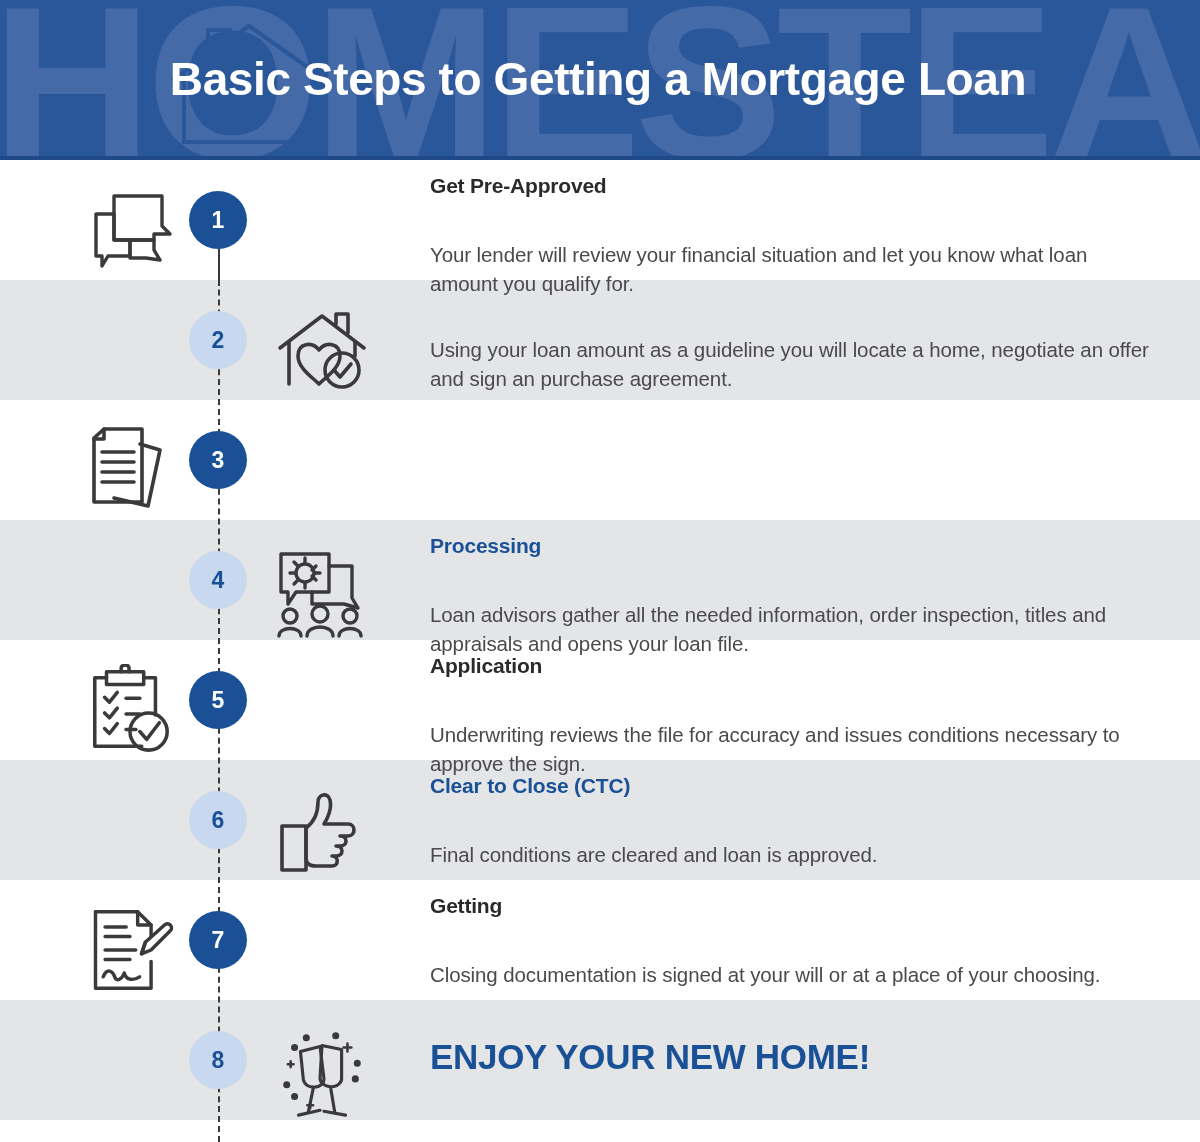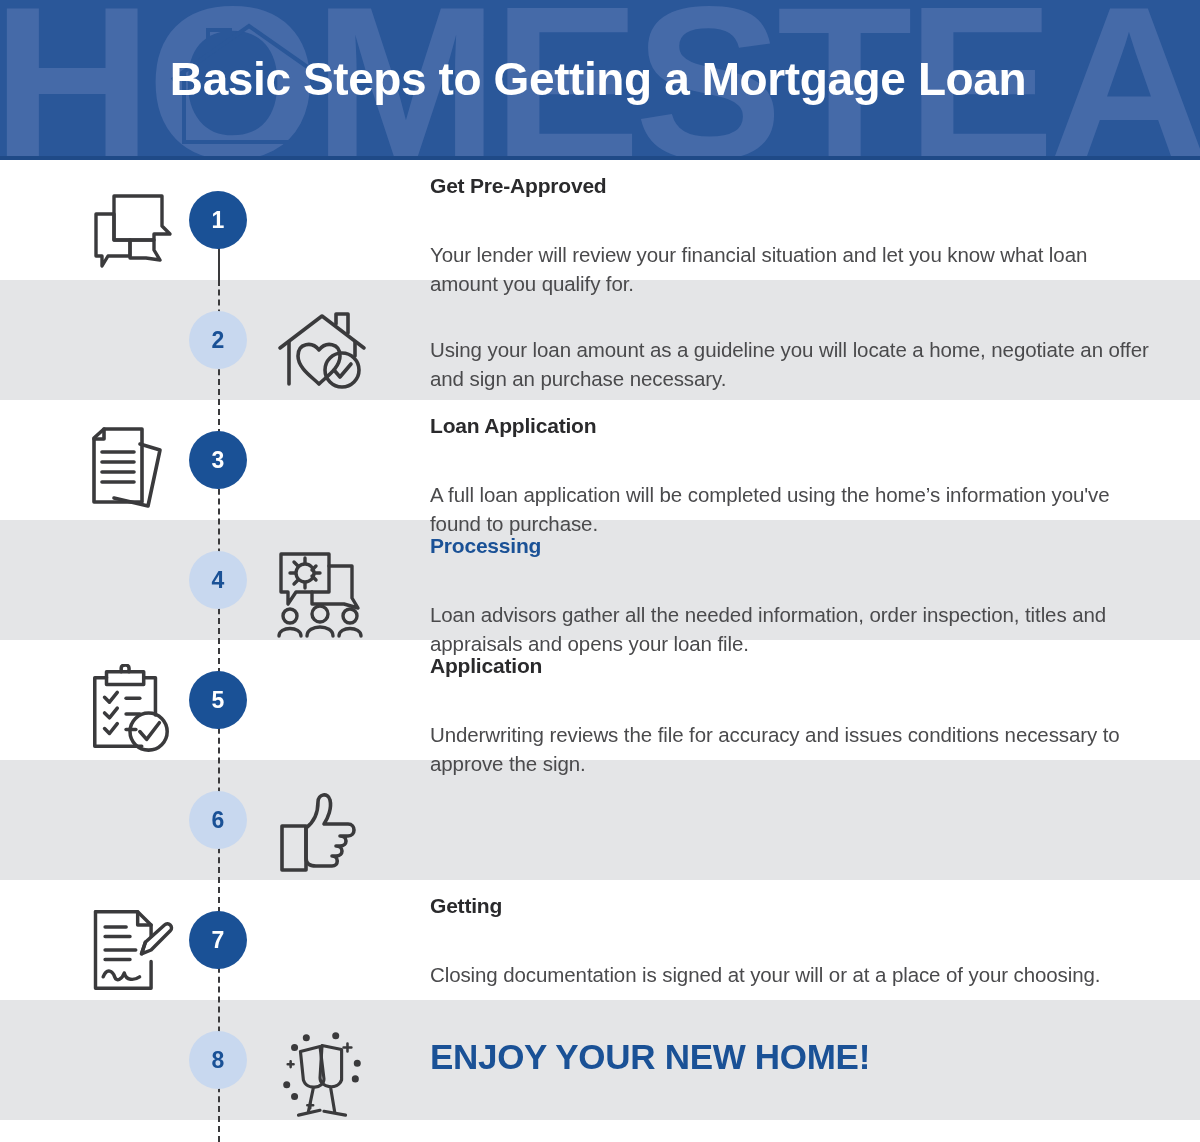--- a/index.html
+++ b/index.html
@@ -201,38 +201,34 @@
       <path d="M17 38 L17 80"></path>
       <path d="M83 38 L83 52"></path>
       <path d="M64 20 L64 10 L76 10 L76 29"></path>
       <path d="M47 46 C40 37 26 39 26 52 C26 64 40 73 47 80 C54 73 68 64 68 52 C68 39 54 37 47 46 Z"></path>
       <circle cx="70" cy="66" r="17"></circle>
       <path d="M62 66 L68 73 L79 60"></path>
     </g>
   </svg>
       </div>
       <div class="copy">
-        <div class="step-desc">Using your loan amount as a guideline you will locate a home, negotiate an offer and sign an purchase necessary.</div>
+        <div class="step-desc">Using your loan amount as a guideline you will locate a home, negotiate an offer and sign an purchase agreement.</div>
       </div>
     </div>
     <div class="row" style="top: 240px;">
       <div class="marker dark">3</div>
       <div class="icon-left">
         <svg id="documents-icon" viewBox="0 0 92 92">
     <g fill="none" stroke="#3a3a3c" stroke-width="3.6" stroke-linejoin="round" stroke-linecap="round">
       <path d="M56 20 L76 26 L64 82 L30 74"></path>
       <path d="M10 14 L20 5 L58 5 L58 78 L10 78 Z"></path>
       <path d="M20 5 L20 15 L10 15"></path>
       <path d="M18 28 L50 28 M18 38 L50 38 M18 48 L50 48 M18 58 L50 58"></path>
     </g>
   </svg>
-      </div>
-      <div class="copy">
-        <div class="step-title dark">Loan Application</div>
-        <div class="step-desc">A full loan application will be completed using the home’s information you've found to purchase.</div>
       </div>
     </div>
     <div class="band" style="top: 360px;"></div>
     <div class="row" style="top: 360px;">
       <div class="marker light">4</div>
       <div class="icon-right">
         <svg id="gear-chat-people-icon" viewBox="0 0 100 98">
     <g fill="none" stroke="#3a3a3c" stroke-width="3.4" stroke-linejoin="round" stroke-linecap="round">
       <path d="M9 10 L57 10 L57 48 L24 48 L16 60 L16 48 L9 48 Z"></path>
       <path d="M57 22 L80 22 L80 54 L86 64 L72 60 L40 60 L40 48"></path>
@@ -280,20 +276,24 @@
     <div class="band" style="top: 600px;"></div>
     <div class="row" style="top: 600px;">
       <div class="marker light">6</div>
       <div class="icon-right">
         <svg id="thumbs-up-icon" viewBox="0 0 100 98">
     <g fill="none" stroke="#3a3a3c" stroke-width="3.6" stroke-linejoin="round" stroke-linecap="round">
       <rect x="10" y="42" width="24" height="44"></rect>
       <path d="M34 44 C42 38 46 28 46 18 C46 10 56 8 58 16 C60 24 56 34 52 40 L76 40 C84 40 84 52 76 52 L68 52 C76 52 76 62 68 62 L64 62 C72 62 72 72 64 72 L60 72 C67 72 67 82 60 82 L44 82 C38 82 34 80 34 74 Z"></path>
     </g>
   </svg>
+      </div>
+      <div class="copy">
+        <div class="step-title blue">Clear to Close (CTC)</div>
+        <div class="step-desc">Final conditions are cleared and loan is approved.</div>
       </div>
     </div>
     <div class="row" style="top: 720px;">
       <div class="marker dark">7</div>
       <div class="icon-left">
         <svg id="signed-document-pen-icon" viewBox="0 0 92 96">
     <g fill="none" stroke="#3a3a3c" stroke-width="3.6" stroke-linejoin="round" stroke-linecap="round">
       <path d="M10 8 L54 8 L68 22 L68 34"></path>
       <path d="M10 8 L10 88 L68 88 L68 60"></path>
       <path d="M54 8 L54 22 L68 22"></path>

